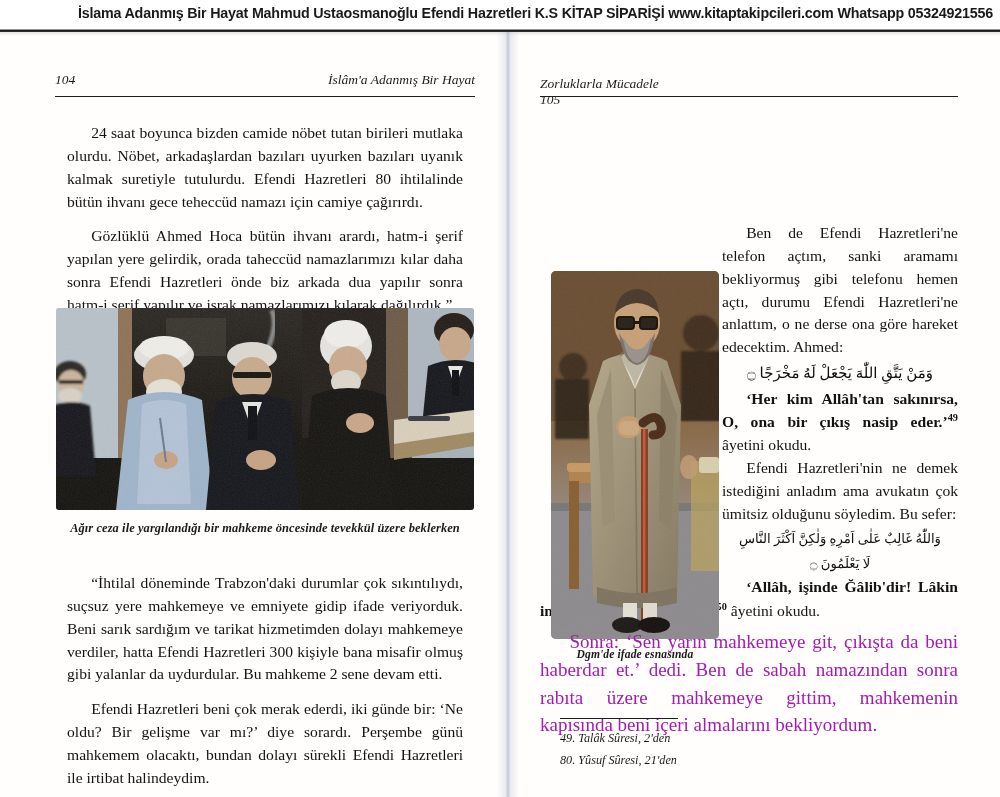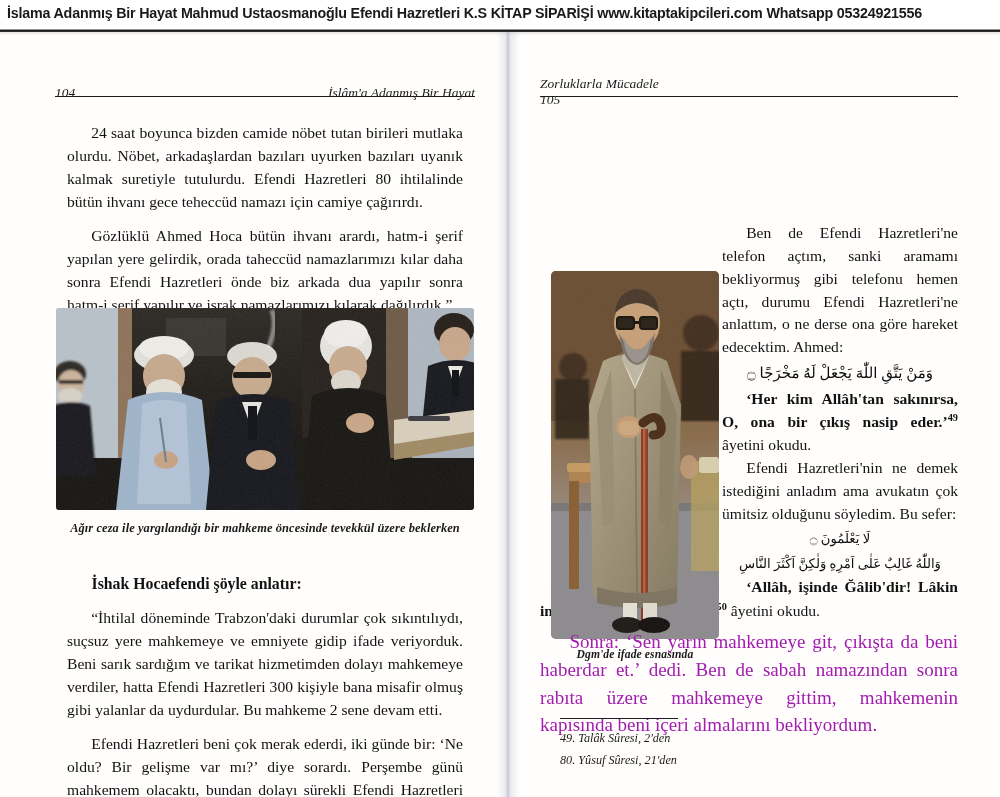--- a/index.html
+++ b/index.html
@@ -17,21 +17,21 @@
     background: #ffffff;
   }
 
   
   .banner {
     position: absolute;
     top: 0; left: 0;
     width: 1000px; height: 26px;
     display: flex;
     align-items: center;
-    justify-content: flex-start;
+    justify-content: flex-end;
     background: #ffffff;
   }
   .banner-text {
     font-family: "Liberation Sans", "DejaVu Sans", sans-serif;
     font-size: 14.5px;
     font-weight: 700;
     color: #1a1a1a;
     letter-spacing: -0.2px;
     white-space: nowrap;
     transform: scaleX(0.985);
@@ -86,21 +86,21 @@
     font-size: 13.5px;
     color: #1b1b1b;
   }
   .running-head .folio { font-style: italic; }
   .head-rule {
     position: absolute;
     height: 1.4px;
     background: #1c1c1c;
   }
 
-  #head-left  { left: 55px; top: 53px;  width: 420px; }
+  #head-left  { left: 55px; top: 40px;  width: 420px; }
   #rule-left  { left: 55px; top: 64px;  width: 420px; }
   #head-right { left: 540px; top: 44px; width: 418px; flex-direction: column; }
   #rule-right { left: 540px; top: 64px; width: 418px; }
 
   
   .col {
     position: absolute;
     font-size: 15.6px;
     line-height: 1.465;
     color: #121212;
@@ -306,40 +306,39 @@
           <path d="M 338 112 l 80 -10 l 0 24 l -80 12 z" fill="#d9cfbb"></path>
           <path d="M 338 136 l 80 -12 l 0 14 l -80 14 z" fill="#a08a63"></path>
           <rect x="352" y="108" width="42" height="5" rx="2" fill="#3a3a40"></rect>
           <rect x="0" y="0" width="418" height="202" filter="url(#grain)" fill="#808080" opacity="0.55"></rect>
         </svg>
       </div>
       <div class="figcap">Ağır ceza ile yargılandığı bir mahkeme öncesinde tevekkül üzere beklerken</div>
     </div>
 
     <div class="col" id="col-left-bot">
-      <p class="subhead">İshak Hocaefendi şöyle anlatır:</p>
       <p>“İhtilal döneminde Trabzon'daki durumlar çok sıkıntılıydı, suçsuz yere mahkemeye ve emniyete gidip ifade veriyorduk. Beni sarık sardığım ve tarikat hizmetimden dolayı mahkemeye verdiler, hatta Efendi Hazretleri 300 kişiyle bana misafir olmuş gibi yalanlar da uydurdular. Bu mahkeme 2 sene devam etti.</p>
       <p>Efendi Hazretleri beni çok merak ederdi, iki günde bir: ‘Ne oldu? Bir gelişme var mı?’ diye sorardı. Perşembe günü mahkemem olacaktı, bundan dolayı sürekli Efendi Hazretleri ile irtibat halindeydim.</p>
     </div>
 
     <div class="running-head" id="head-right">
       <span>Zorluklarla Mücadele</span>
       <span class="folio">105</span>
     </div>
     <div class="head-rule" id="rule-right"></div>
 
 
     <div id="col-right-wrap">
       <div class="photo-float"></div>
       <p>Ben de Efendi Hazretleri'ne telefon açtım, sanki aramamı bekliyormuş gibi telefonu hemen açtı, durumu Efendi Hazretleri'ne anlattım, o ne derse ona göre hareket edecektim. Ahmed:</p>
       <p class="verse">وَمَنْ يَتَّقِ اللّٰهَ يَجْعَلْ لَهُ مَخْرَجًا ۝</p>
       <p class="noindent"><b>‘Her kim Allâh'tan sakınırsa, O, ona bir çıkış nasip eder.’</b><b class="sup">49</b><span> âyetini okudu.</span></p>
       <p>Efendi Hazretleri'nin ne demek istediğini anladım ama avukatın çok ümitsiz olduğunu söyledim. Bu sefer:</p>
+      <p class="verse small">وَاللّٰهُ غَالِبٌ عَلٰى اَمْرِهِ وَلٰكِنَّ اَكْثَرَ النَّاسِ</p>
       <p class="verse small">لَا يَعْلَمُونَ ۝</p>
-      <p class="verse small">وَاللّٰهُ غَالِبٌ عَلٰى اَمْرِهِ وَلٰكِنَّ اَكْثَرَ النَّاسِ</p>
       <p class="noindent"><b>‘Allâh, işinde Ğâlib'dir! Lâkin insanların çoğu bilmezler.’</b><b class="sup">50</b><span> âyetini okudu.</span></p>
     </div>
 
     <div class="figure" id="fig-right">
       <div class="frame">
         <svg viewBox="0 0 168 368" width="168" height="368" preserveAspectRatio="none">
           <defs>
             <linearGradient id="bgroom" x1="0" y1="0" x2="0" y2="1">
               <stop offset="0%" stop-color="#6d5136"></stop>
                 <stop offset="45%" stop-color="#8a6c4b"></stop>

